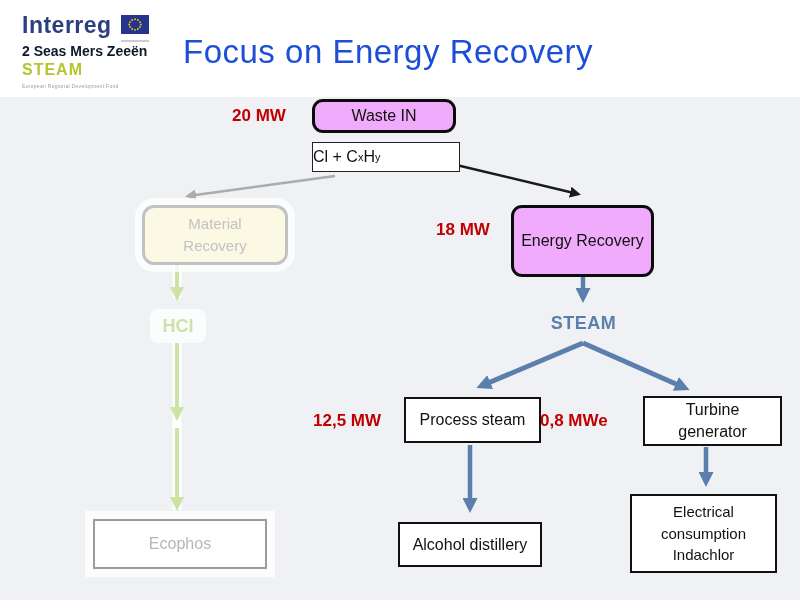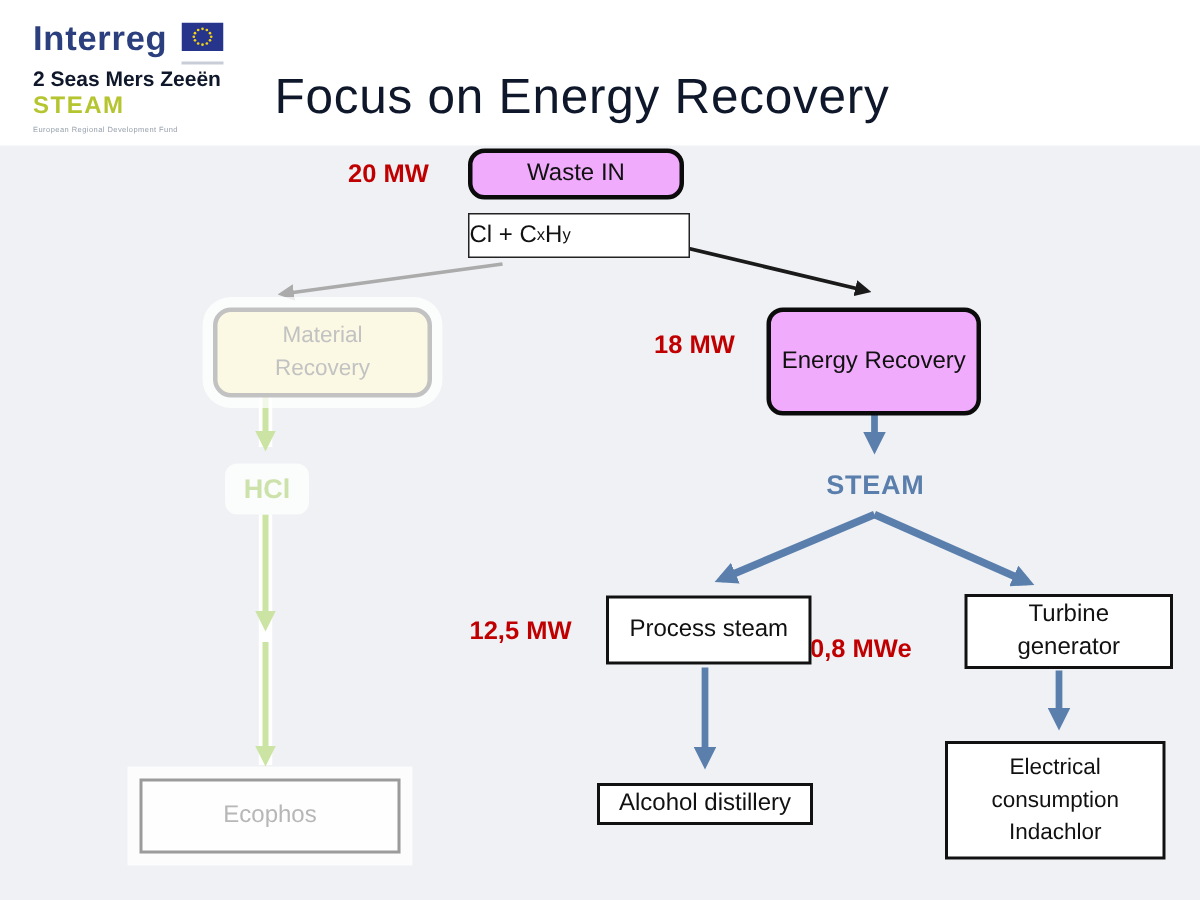--- a/index.html
+++ b/index.html
@@ -27,23 +27,22 @@
   .eu-flag { margin-left: 9px; margin-top: 3px; }
   .flag-caption {
     width: 28px; height: 2px; background: #c8cdd8; margin-left: 9px; margin-top: 2px;
   }
   .logo-region { font-size: 14px; font-weight: bold; color: #0f172a; margin-top: 1px; }
   .logo-project { font-size: 16px; font-weight: bold; color: #b5c52f; letter-spacing: 1px; margin-top: 2px; }
   .logo-tagline { font-size: 5px; color: #97a0ac; margin-top: 4px; letter-spacing: 0.3px; }
 
   .page-title {
     position: absolute; left: 183px; top: 33px;
-    font-size: 33px; color: #0f172a; letter-spacing: 0.5px;
+    font-size: 33px; color: #1d4ed8; letter-spacing: 0.5px;
     font-weight: 400;
-    margin-top: 12px;
   }
 
   
   .node { position: absolute; display: flex; flex-direction: column;
           align-items: center; justify-content: center; text-align: center; z-index: 2; }
 
   .yellow-node {
     background: #f0abfc; border: 3px solid #0b0b0b; border-radius: 11px;
     font-weight: normal; color: #111; font-size: 16px;
   }
@@ -82,27 +81,27 @@
     color: #cde2ab; font-weight: bold; font-size: 18px;
   }
   .steam-label {
     position: absolute; left: 540px; top: 313px; width: 87px; z-index: 2;
     text-align: center; color: #5b7fad; font-weight: bold; font-size: 18px;
     letter-spacing: 0.5px;
   }
   .process    { left: 404px; top: 397px; width: 137px; height: 46px; }
   .turbine    { left: 619px; top: 396px; width: 139px; height: 50px; line-height: 1.4; margin-left: 24px; }
   .ecophos    { left: 93px;  top: 519px; width: 174px; height: 50px; }
-  .alcohol    { left: 398px; top: 522px; width: 144px; height: 28px; }
+  .alcohol    { left: 398px; top: 522px; width: 144px; height: 45px; }
   .electrical { left: 630px; top: 494px; width: 147px; height: 79px; line-height: 1.45; font-size: 15px; }
 
   .lbl-20mw  { left: 232px; top: 106px; }
   .lbl-19mw  { left: 436px; top: 220px; }
   .lbl-125mw { left: 313px; top: 411px; }
-  .lbl-08mwe { left: 540px; top: 411px; margin-top: 12px; }
+  .lbl-08mwe { left: 540px; top: 411px; }
 
   .connectors { position: absolute; left: 0; top: 0; width: 800px; height: 600px; z-index: 1; }
 </style>
 </head>
 <body>
 
 <div class="slide">
 
   <div class="header">
     <div class="logo">

